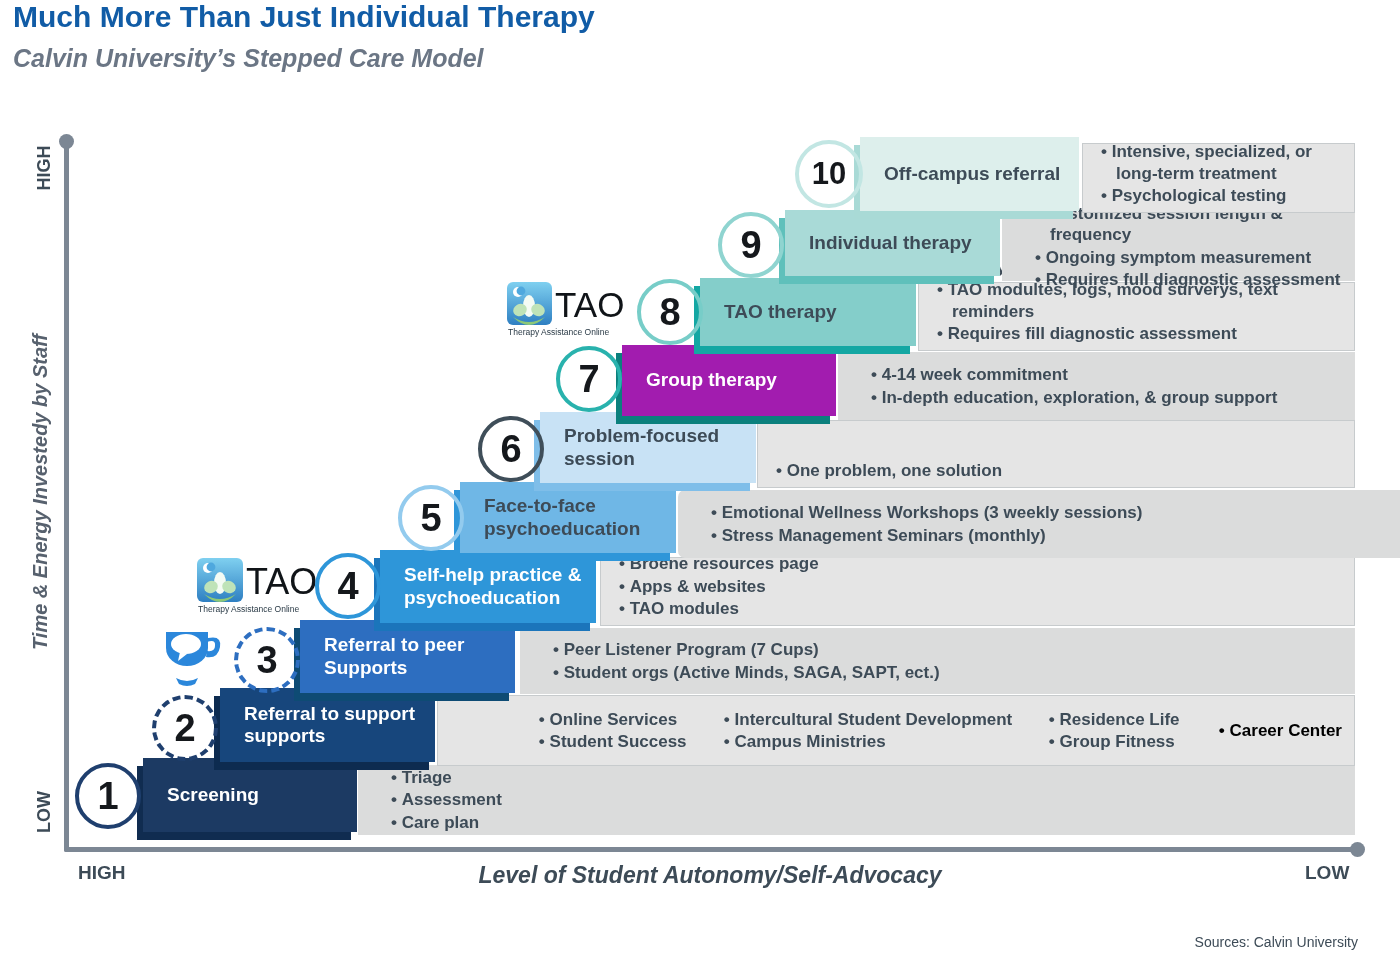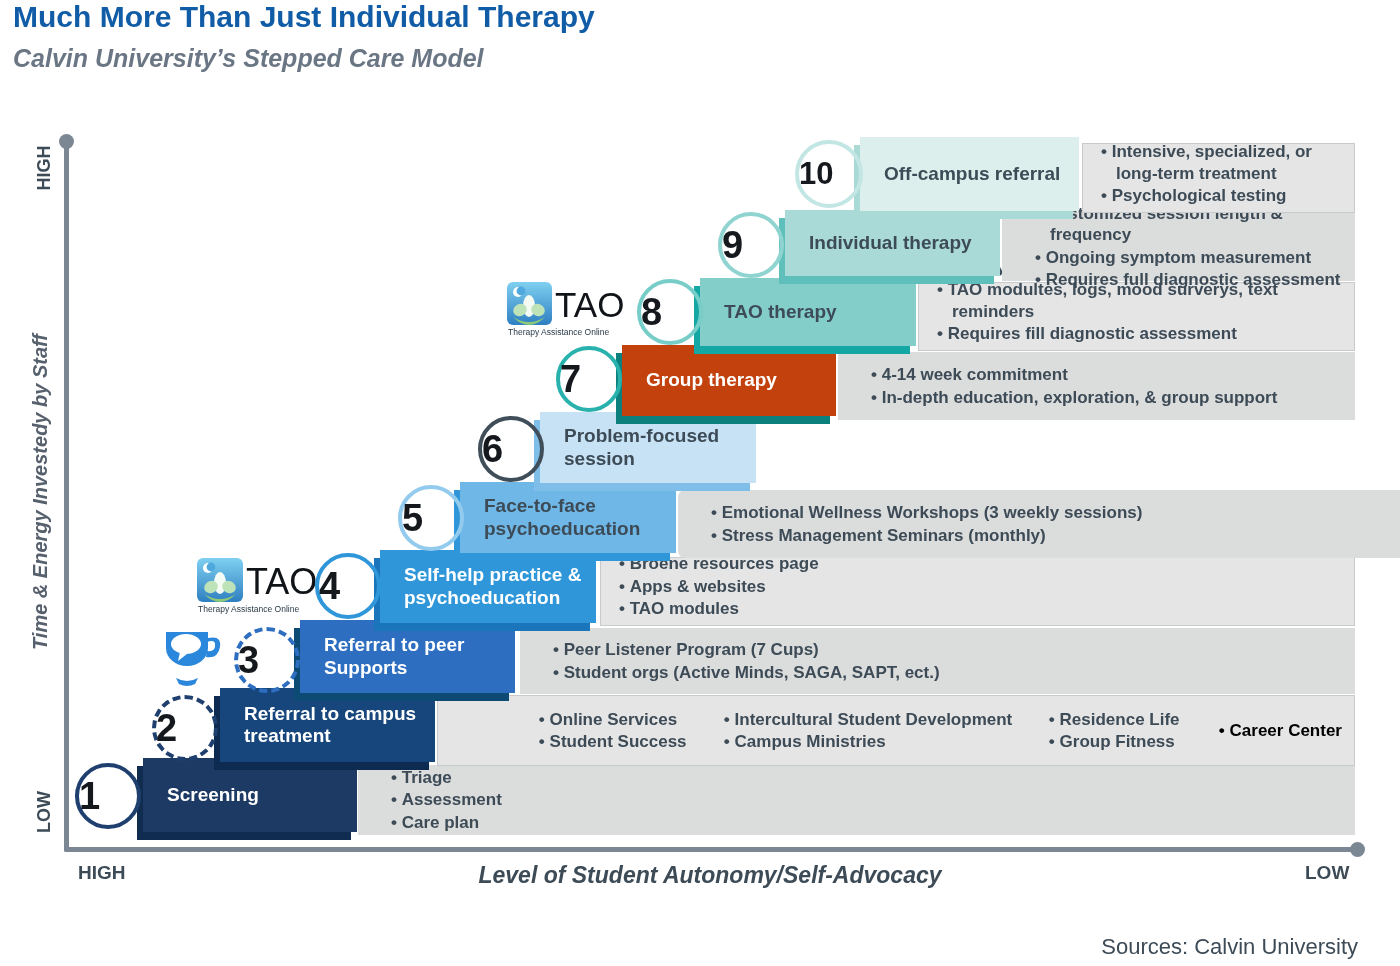--- a/index.html
+++ b/index.html
@@ -3,41 +3,41 @@
 <meta charset="utf-8">
 <style>
   html,body{margin:0;padding:0;background:#fff;}
   .canvas{
     position:relative;width:1400px;height:966px;background:#fff;overflow:hidden;
     font-family:"Liberation Sans", sans-serif;color:#3D4B57;
   }
   
   .title{position:absolute;left:13px;top:0px;font-size:30px;font-weight:bold;color:#115CA6;margin:0;}
   .subtitle{position:absolute;left:13px;top:44px;font-size:25px;font-weight:bold;font-style:italic;color:#6B7685;margin:0;}
-  .source{position:absolute;right:42px;top:934px;font-size:22px;color:#3D4B57;}
+  .source{position:absolute;right:42px;top:934px;font-size:14px;color:#3D4B57;}
 
   
   .yaxis-line{position:absolute;left:64px;top:141px;width:5px;height:711px;background:#7C8794;border-radius:2px;}
   .xaxis-line{position:absolute;left:64px;top:847px;width:1294px;height:5px;background:#7C8794;border-radius:2px;}
   .axis-dot{position:absolute;width:15px;height:15px;border-radius:50%;background:#7C8794;}
   .ydot{left:59px;top:134px;}
   .xdot{left:1350px;top:842px;}
   .axis-text{position:absolute;font-weight:bold;color:#3D4B57;white-space:nowrap;}
   .yrot{transform:translate(-50%,-50%) rotate(-90deg);}
   .y-high{left:44px;top:168px;font-size:18px;}
   .y-title{left:40px;top:492px;font-size:20px;font-style:italic;color:#57616E;}
   .y-low{left:44px;top:812px;font-size:18px;}
   .x-high{left:78px;top:862px;font-size:19px;}
   .x-title{left:710px;top:862px;transform:translateX(-50%);font-size:23px;font-style:italic;color:#3D4B57;}
   .x-low{left:1305px;top:862px;font-size:19px;}
 
   
   .circle{
     position:absolute;width:58px;height:58px;border-radius:50%;border:4px solid #1F3F6E;
-    display:flex;align-items:center;justify-content:flex-start;
+    display:flex;align-items:center;justify-content:center;
     font-size:38px;font-weight:bold;color:#15181c;background:transparent;z-index:3;
   }
   .circle.small{font-size:31px;}
   .labelbox{
     position:absolute;display:flex;align-items:center;z-index:2;
     padding:0 8px 0 24px;font-weight:bold;font-size:19px;line-height:1.18;
   }
   .white-text{color:#FFFFFF;}
   .dark-text{color:#3D4B57;}
   .detail{
@@ -76,21 +76,21 @@
   
   .c5{left:398px;top:485px;border-color:#93CBEE;}
   .lb5{left:460px;top:482px;width:184px;height:71px;background:#6FB7E6;box-shadow:-6px 8px 0 #2E96D9;}
   .dt5{left:678px;top:490px;width:807px;height:68px;border-radius:7px;}
   
   .c6{left:478px;top:416px;border-color:#3F4E59;}
   .lb6{left:540px;top:412px;width:184px;height:71px;background:#C8E2F5;box-shadow:-6px 8px 0 #7FBEE9;}
   .dt6{left:757px;top:420px;width:598px;height:68px;}
   
   .c7{left:556px;top:346px;border-color:#29B2AD;}
-  .lb7{left:622px;top:345px;width:182px;height:71px;background:#c2410c;box-shadow:-6px 8px 0 #0B807D;}
+  .lb7{left:622px;top:345px;width:182px;height:71px;background:#a21caf;box-shadow:-6px 8px 0 #0B807D;}
   .dt7{left:838px;top:352px;width:517px;height:68px;}
   
   .c8{left:637px;top:279px;border-color:#77CDC8;}
   .lb8{left:700px;top:278px;width:184px;height:68px;background:#84CECA;box-shadow:-6px 8px 0 #14A7A3;}
   .dt8{left:918px;top:282px;width:437px;height:69px;}
   
   .c9{left:718px;top:212px;border-color:#8FD4D0;}
   .lb9{left:785px;top:210px;width:183px;height:66px;background:#A9DAD7;box-shadow:-6px 8px 0 #5FC0BB;text-align:right;}
   .dt9{left:1002px;top:212px;width:353px;height:69px;}
   
@@ -132,21 +132,21 @@
       <li>Triage</li>
       <li>Assessment</li>
       <li>Care plan</li>
     </ul>
   </div>
 
   <div class="circle c2">
       <span>2</span>
     </div>
   <div class="labelbox white-text lb2">
-      <span>Referral to campus treatment</span>
+      <span>Referral to support supports</span>
     </div>
   <div class="detail white dt2">
     <ul class="col col-a">
       <li>Online Services</li>
       <li>Student Success</li>
     </ul>
     <ul class="col col-b">
       <li>Intercultural Student Development</li>
       <li>Campus Ministries</li>
     </ul>
@@ -222,20 +222,25 @@
       <li>Stress Management Seminars (monthly)</li>
     </ul>
   </div>
 
   <div class="circle c6">
       <span>6</span>
     </div>
   <div class="labelbox dark-text lb6">
       <span>Problem-focused session</span>
     </div>
+  <div class="detail white dt6">
+    <ul>
+      <li>One problem, one solution</li>
+    </ul>
+  </div>
 
   <div class="circle c7">
       <span>7</span>
     </div>
   <div class="labelbox white-text lb7">
       <span>Group therapy</span>
     </div>
   <div class="detail gray dt7">
     <ul>
       <li>4-14 week commitment</li>

